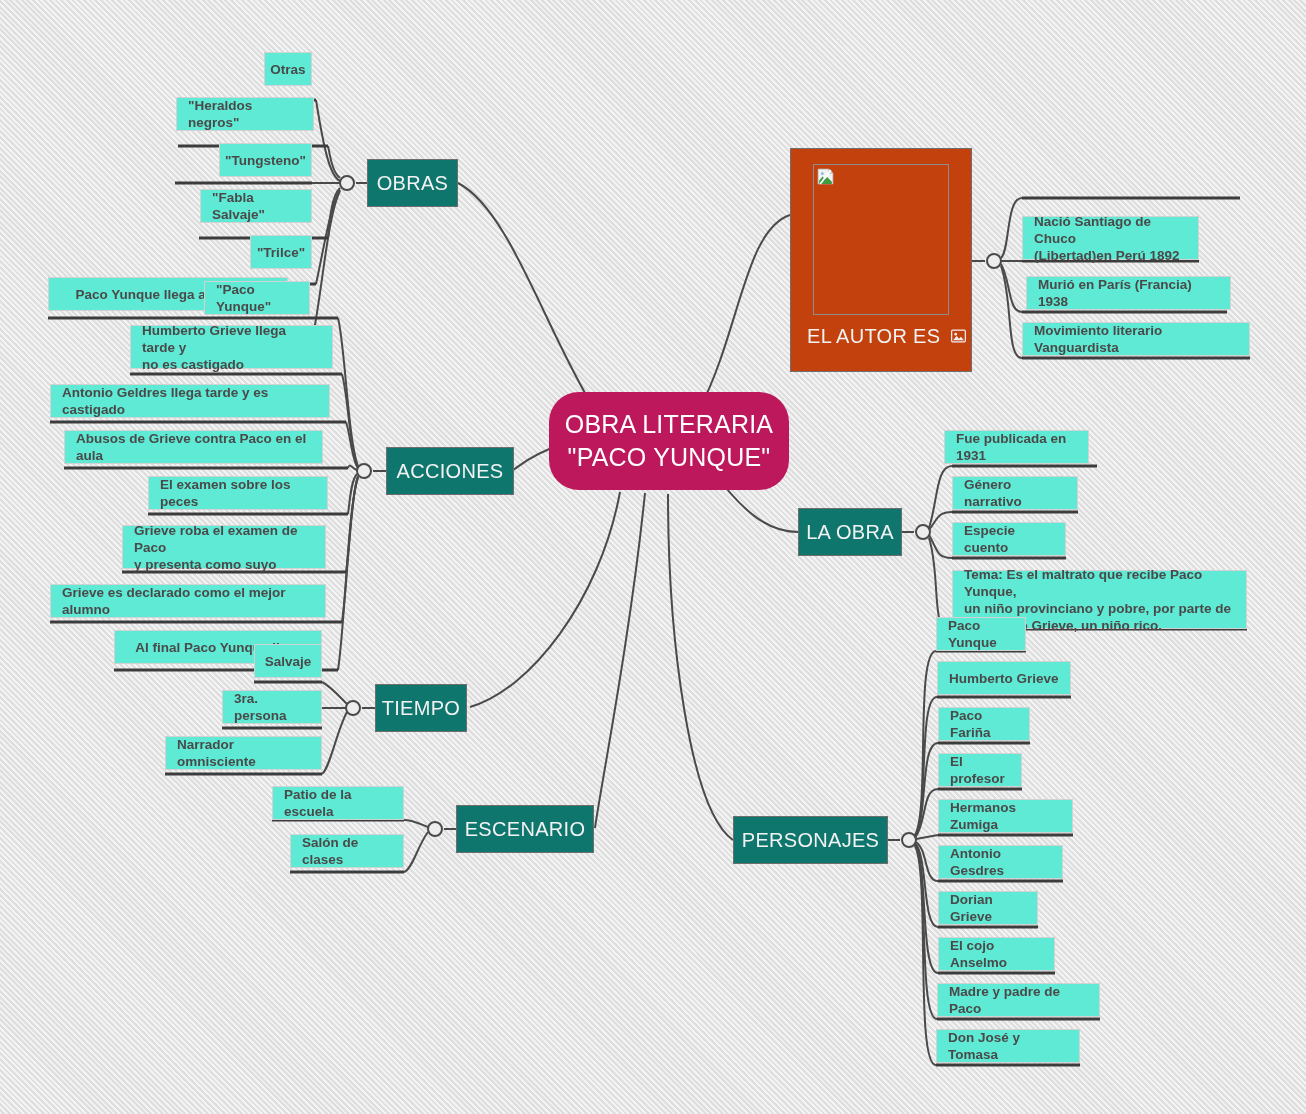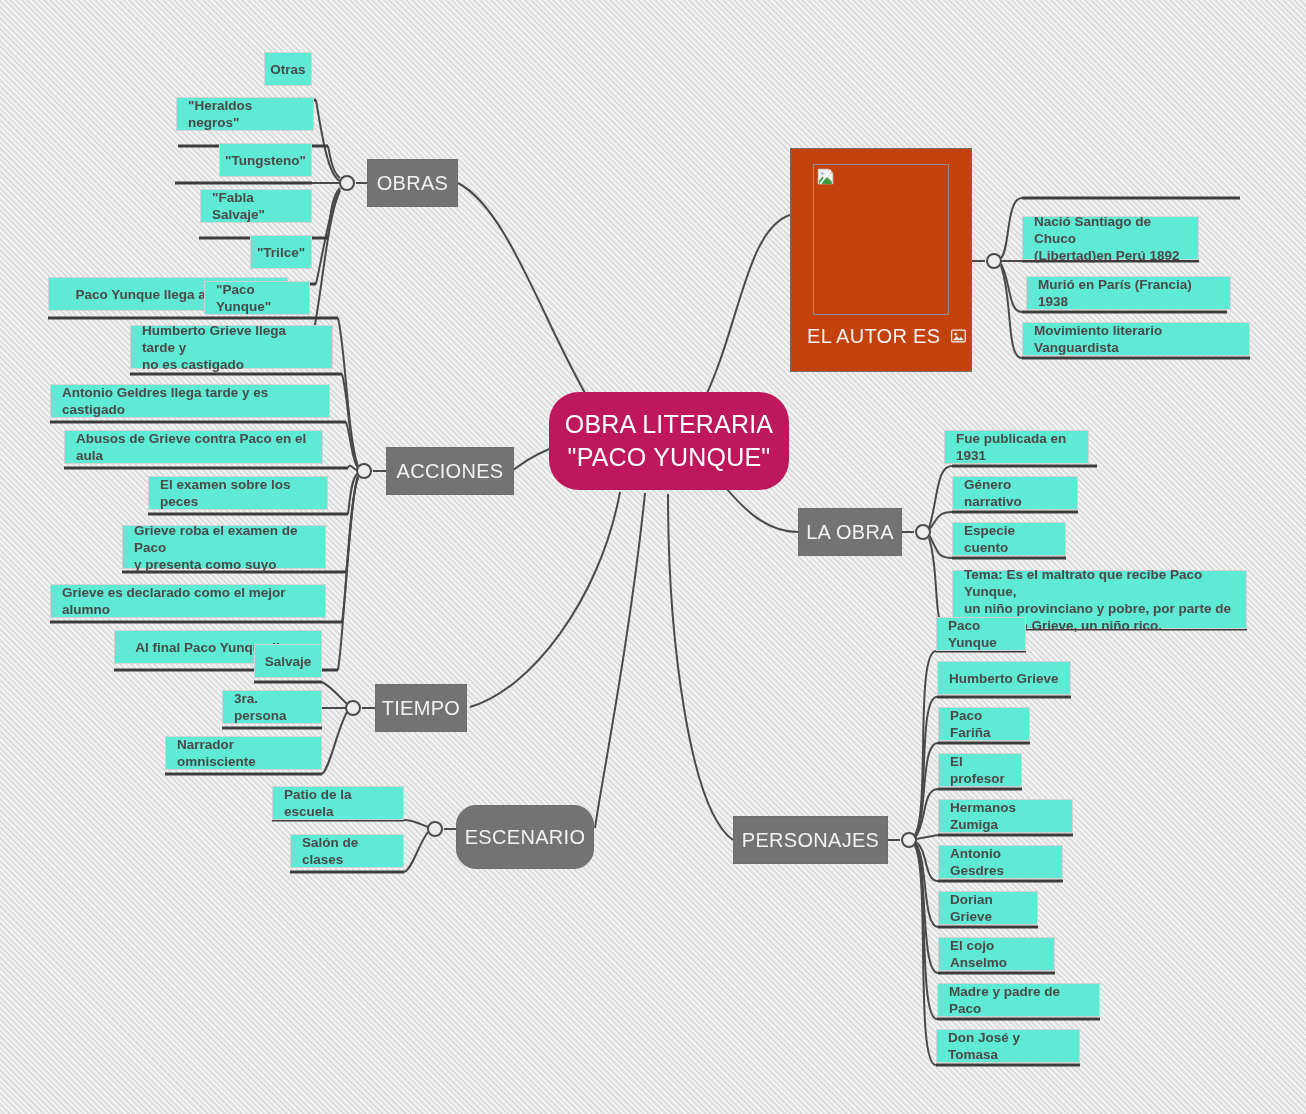--- a/index.html
+++ b/index.html
@@ -71,21 +71,21 @@
     display: flex;
     align-items: center;
     justify-content: center;
     letter-spacing: .2px;
     z-index: 4;
   }
   .root span { display: block; white-space: pre-line; }
 
   
   .branch {
-    background: #737373;
+    background: #0f766e;
     border: 1px solid #6e6e6e;
     color: #f2f2f2;
     font-size: 20px;
     display: flex;
     align-items: center;
     justify-content: center;
     letter-spacing: .3px;
     z-index: 3;
   }
 
@@ -269,21 +269,21 @@
   </div>
 
   <div class="node branch" style="left:386px; top:447px; width:128px; height:48px;">
     <span>ACCIONES</span>
   </div>
 
   <div class="node branch" style="left:375px; top:684px; width:92px; height:48px;">
     <span>TIEMPO</span>
   </div>
 
-  <div class="node branch" style="left:456px; top:805px; width:138px; height:64px;border-radius:20px;">
+  <div class="node branch" style="left:456px; top:805px; width:138px; height:48px;">
     <span>ESCENARIO</span>
   </div>
 
   <div class="node branch" style="left:798px; top:508px; width:104px; height:48px;">
     <span>LA OBRA</span>
   </div>
 
   <div class="node branch" style="left:733px; top:816px; width:155px; height:48px;">
     <span>PERSONAJES</span>
   </div>

